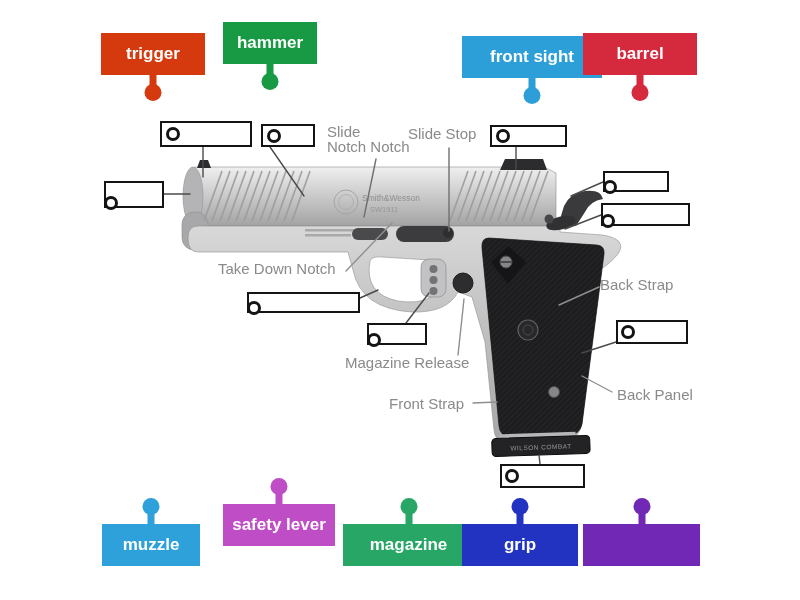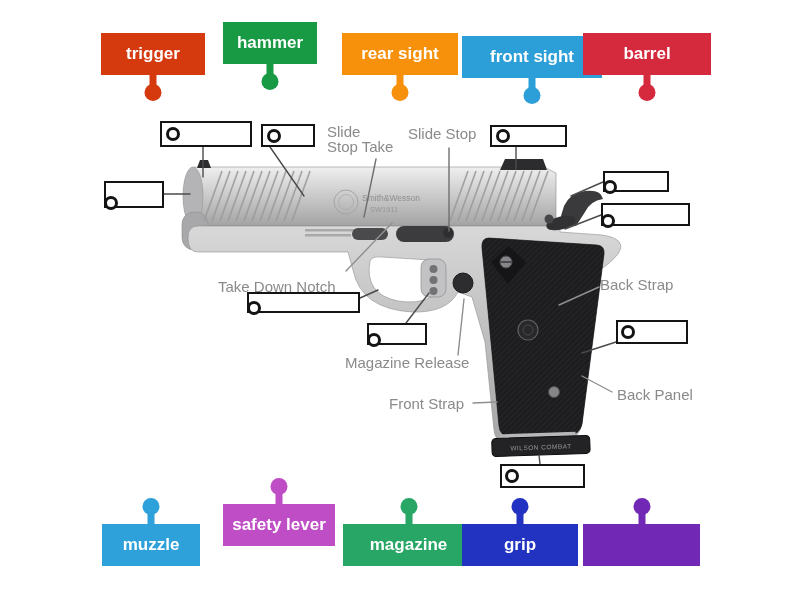--- a/index.html
+++ b/index.html
@@ -10,21 +10,21 @@
         font-weight:700;font-size:17px;display:flex;align-items:center;justify-content:center;
         cursor:grab;user-select:none;}
   .chip .stem{position:absolute;left:50%;transform:translateX(-50%);width:7px;height:11px;background:var(--c);}
   .chip .dot{position:absolute;left:50%;transform:translateX(-50%);width:17px;height:17px;border-radius:50%;background:var(--c);}
   .pin-down .stem{top:100%;}
   .pin-down .dot{top:calc(100% + 9px);}
   .pin-up .stem{bottom:100%;}
   .pin-up .dot{bottom:calc(100% + 9px);}
   .tc1{left:101px;top:33px;width:104px}.tc2{left:223px;top:22px;width:94px}
   .tc3{left:342px;top:33px;width:116px}.tc4{left:462px;top:36px;width:140px}
-  .tc5{left:583px;top:33px;width:128px}
+  .tc5{left:583px;top:33px;width:114px}
   .bc1{left:102px;top:524px;width:98px}.bc2{left:223px;top:504px;width:112px}
   .bc3{left:343px;top:524px;width:131px}.bc4{left:462px;top:524px;width:116px}
   .bc5{left:583px;top:524px;width:117px}
   
   .dz{position:absolute;box-sizing:border-box;background:#fff;border:2px solid #141414;}
   .dz .ring{position:absolute;box-sizing:border-box;width:14px;height:14px;border:3px solid #141414;
             border-radius:50%;background:#fff;}
   .c-left .ring{left:4px;top:50%;margin-top:-7px;}
   .c-bl .ring{left:-2px;bottom:-4px;}
   .c-tl .ring{left:3px;top:3px;}
@@ -35,21 +35,21 @@
   .dze{left:601px;top:203px;width:89px;height:23px}
   .dzf{left:104px;top:181px;width:60px;height:27px}
   .dzg{left:247px;top:292px;width:113px;height:21px}
   .dzh{left:367px;top:323px;width:60px;height:22px}
   .dzi{left:616px;top:320px;width:72px;height:24px}
   .dzj{left:500px;top:464px;width:85px;height:24px}
   
   .ann{position:absolute;color:#8a8a8a;font-size:15px;line-height:15px;white-space:nowrap;}
   .ann span{display:block;}
   .ann-ssn{left:327px;top:124px}.ann-ss{left:408px;top:126px}
-  .ann-tdn{left:218px;top:279px}.ann-mr{left:345px;top:355px}
+  .ann-tdn{left:218px;top:261px}.ann-mr{left:345px;top:355px}
   .ann-bs{left:600px;top:277px}.ann-fs{left:389px;top:396px}
   .ann-gp{left:617px;top:387px}
   svg.overlay{position:absolute;left:0;top:0;}
 </style>
 </head>
 <body>
 
 <div class="stage">
 
   <svg class="overlay" width="800" height="600" viewBox="0 0 800 600">
@@ -140,21 +140,21 @@
       <line x1="346" y1="271" x2="392" y2="223"></line>
       <line x1="458" y1="355" x2="464" y2="299"></line>
       <line x1="599" y1="287" x2="559" y2="305"></line>
       <line x1="473" y1="403" x2="497" y2="402"></line>
       <line x1="612" y1="392" x2="582" y2="376"></line>
     </g>
   </svg>
 
   <div class="ann ann-ssn">
     <span>Slide</span>
-    <span>Stop Take</span>
+    <span>Notch Notch</span>
   </div>
   <div class="ann ann-ss">Slide Stop</div>
   <div class="ann ann-tdn">Take Down Notch</div>
   <div class="ann ann-mr">Magazine Release</div>
   <div class="ann ann-bs">Back Strap</div>
   <div class="ann ann-fs">Front Strap</div>
   <div class="ann ann-gp">Back Panel</div>
 
   <div class="dz dza c-left">
       <span class="ring"></span>
@@ -190,25 +190,20 @@
   <div class="chip pin-down tc1" style="--c:#d53a0f">
     <span>trigger</span>
     <span class="stem"></span>
       <span class="dot"></span>
   </div>
   <div class="chip pin-down tc2" style="--c:#189a44">
     <span>hammer</span>
     <span class="stem"></span>
       <span class="dot"></span>
   </div>
-  <div class="chip pin-down tc3" style="--c:#f7910b">
-    <span>rear sight</span>
-    <span class="stem"></span>
-      <span class="dot"></span>
-  </div>
   <div class="chip pin-down tc4" style="--c:#2d9fd8">
     <span>front sight</span>
     <span class="stem"></span>
       <span class="dot"></span>
   </div>
   <div class="chip pin-down tc5" style="--c:#d5293d">
     <span>barrel</span>
     <span class="stem"></span>
       <span class="dot"></span>
   </div>

